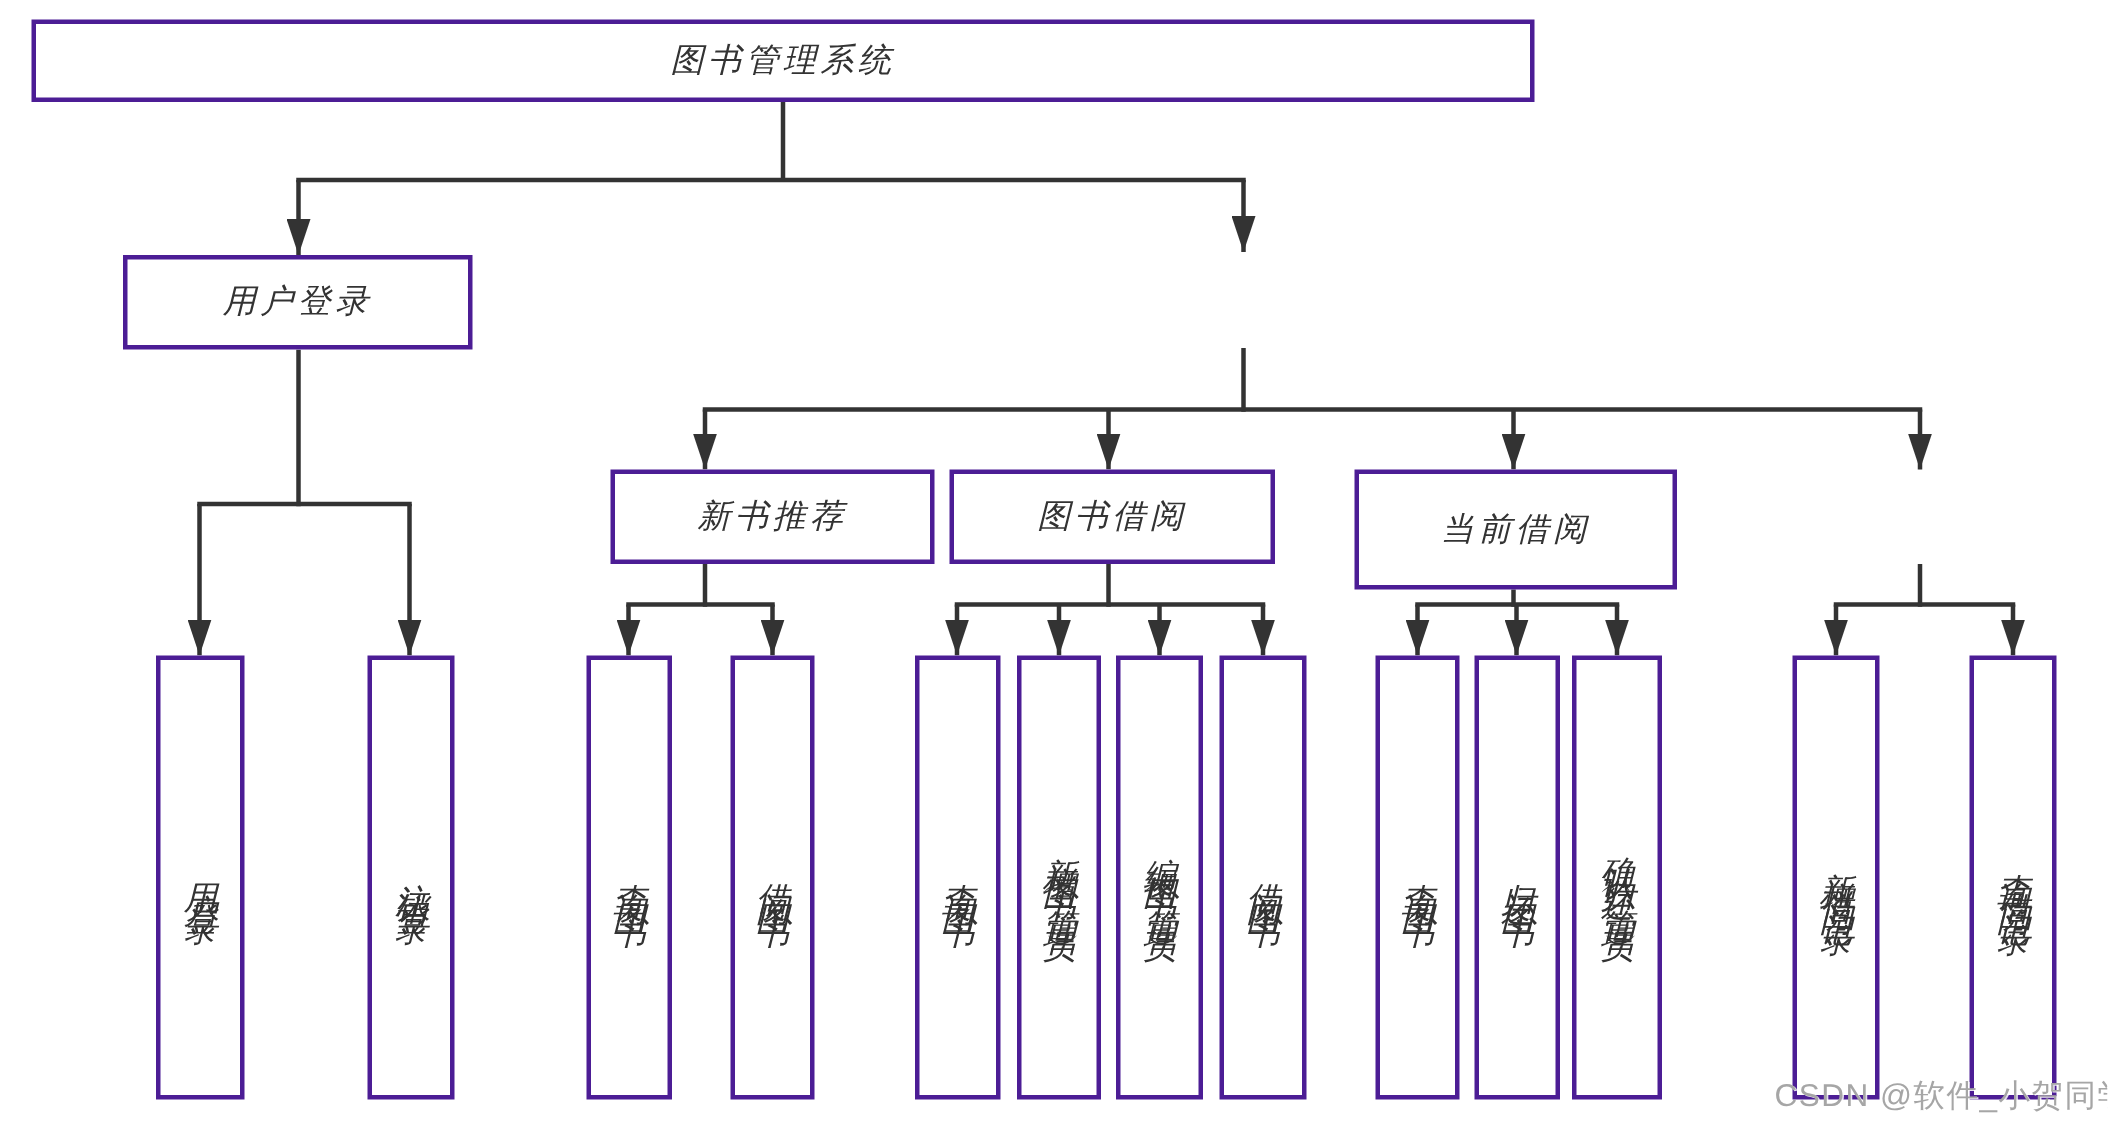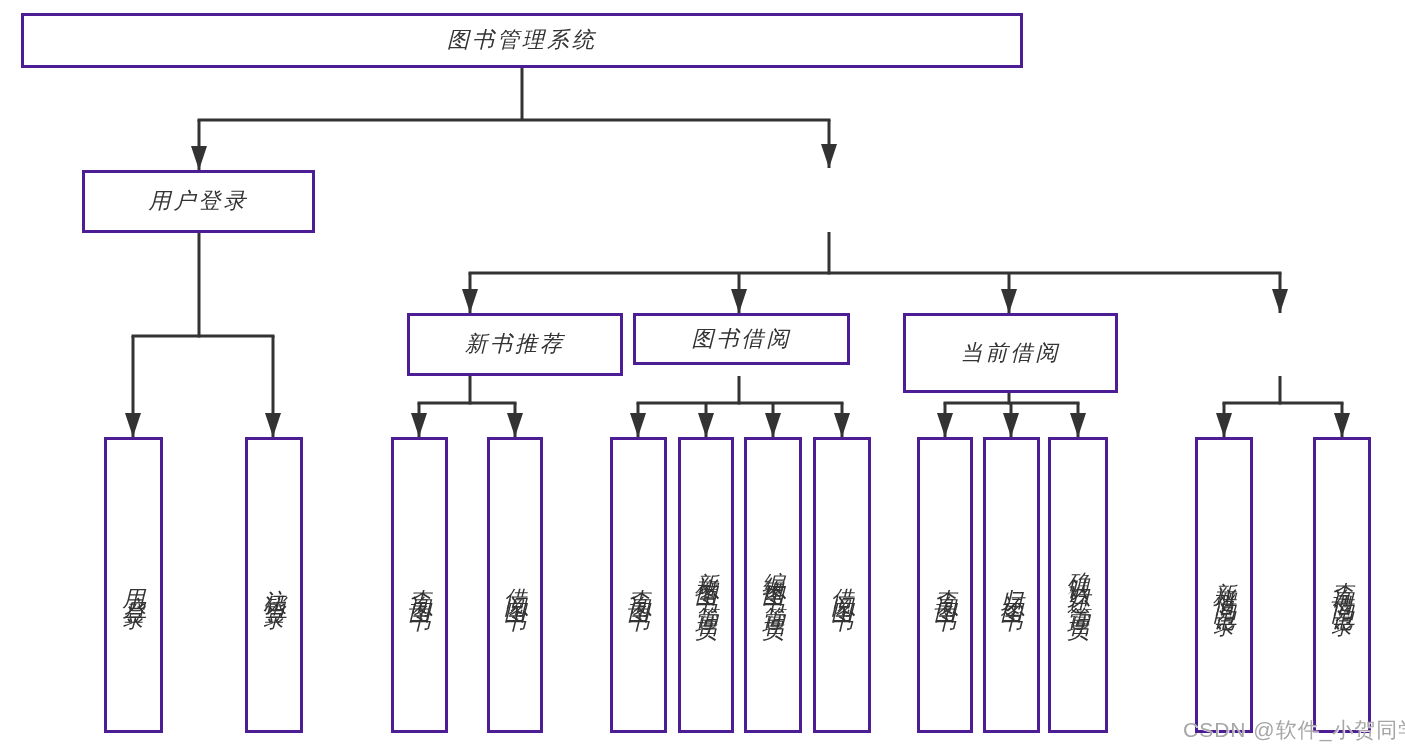--- a/index.html
+++ b/index.html
@@ -113,21 +113,21 @@
     <span class="label">图书管理系统</span>
   </div>
 
   <div class="node h" style="left:82px; top:170px; width:233px; height:63px;">
     <span class="label">用户登录</span>
   </div>
 
   <div class="node h" style="left:362px; top:313px; width:216px; height:63px;margin-left:45px;">
     <span class="label">新书推荐</span>
   </div>
-  <div class="node h" style="left:633px; top:313px; width:217px; height:52px;">
+  <div class="node h" style="left:633px; top:313px; width:217px; height:63px;">
     <span class="label">图书借阅</span>
   </div>
   <div class="node h" style="left:903px; top:313px; width:215px; height:80px;">
     <span class="label">当前借阅</span>
   </div>
 
   <div class="node v" style="left:104px; top:437px; width:59px; height:296px;">
     <span class="label">用户登录</span>
   </div>
   <div class="node v" style="left:245px; top:437px; width:58px; height:296px;">

